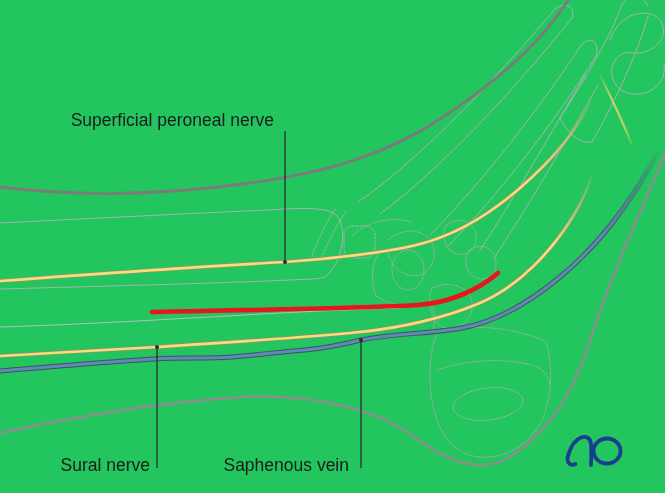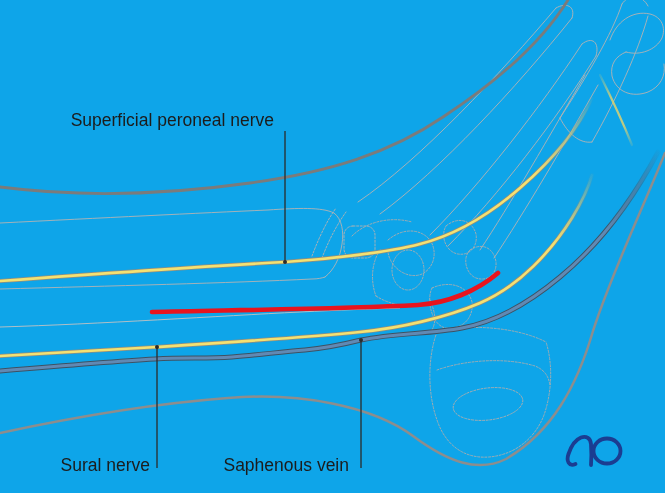--- a/index.html
+++ b/index.html
@@ -1,17 +1,17 @@
 <!DOCTYPE html>
 <html><head>
 <meta charset="utf-8">
 <style>
   html,body{margin:0;padding:0;background:#ffffff;}
   body{width:665px;height:493px;overflow:hidden;}
-  .stage{position:relative;width:665px;height:493px;background:#0ea5e9;}
+  .stage{position:relative;width:665px;height:493px;background:#22c55e;}
   svg{position:absolute;left:0;top:0;display:block;}
   .lbl{font-family:"Liberation Sans",sans-serif;font-size:17.5px;fill:#1c1c1c;}
 </style>
 </head>
 <body>
 
 <div class="stage">
 <svg width="665" height="493" viewBox="0 0 665 493">
   <defs>
     <linearGradient id="gSPNb" gradientUnits="userSpaceOnUse" x1="470" y1="225" x2="594" y2="95">

